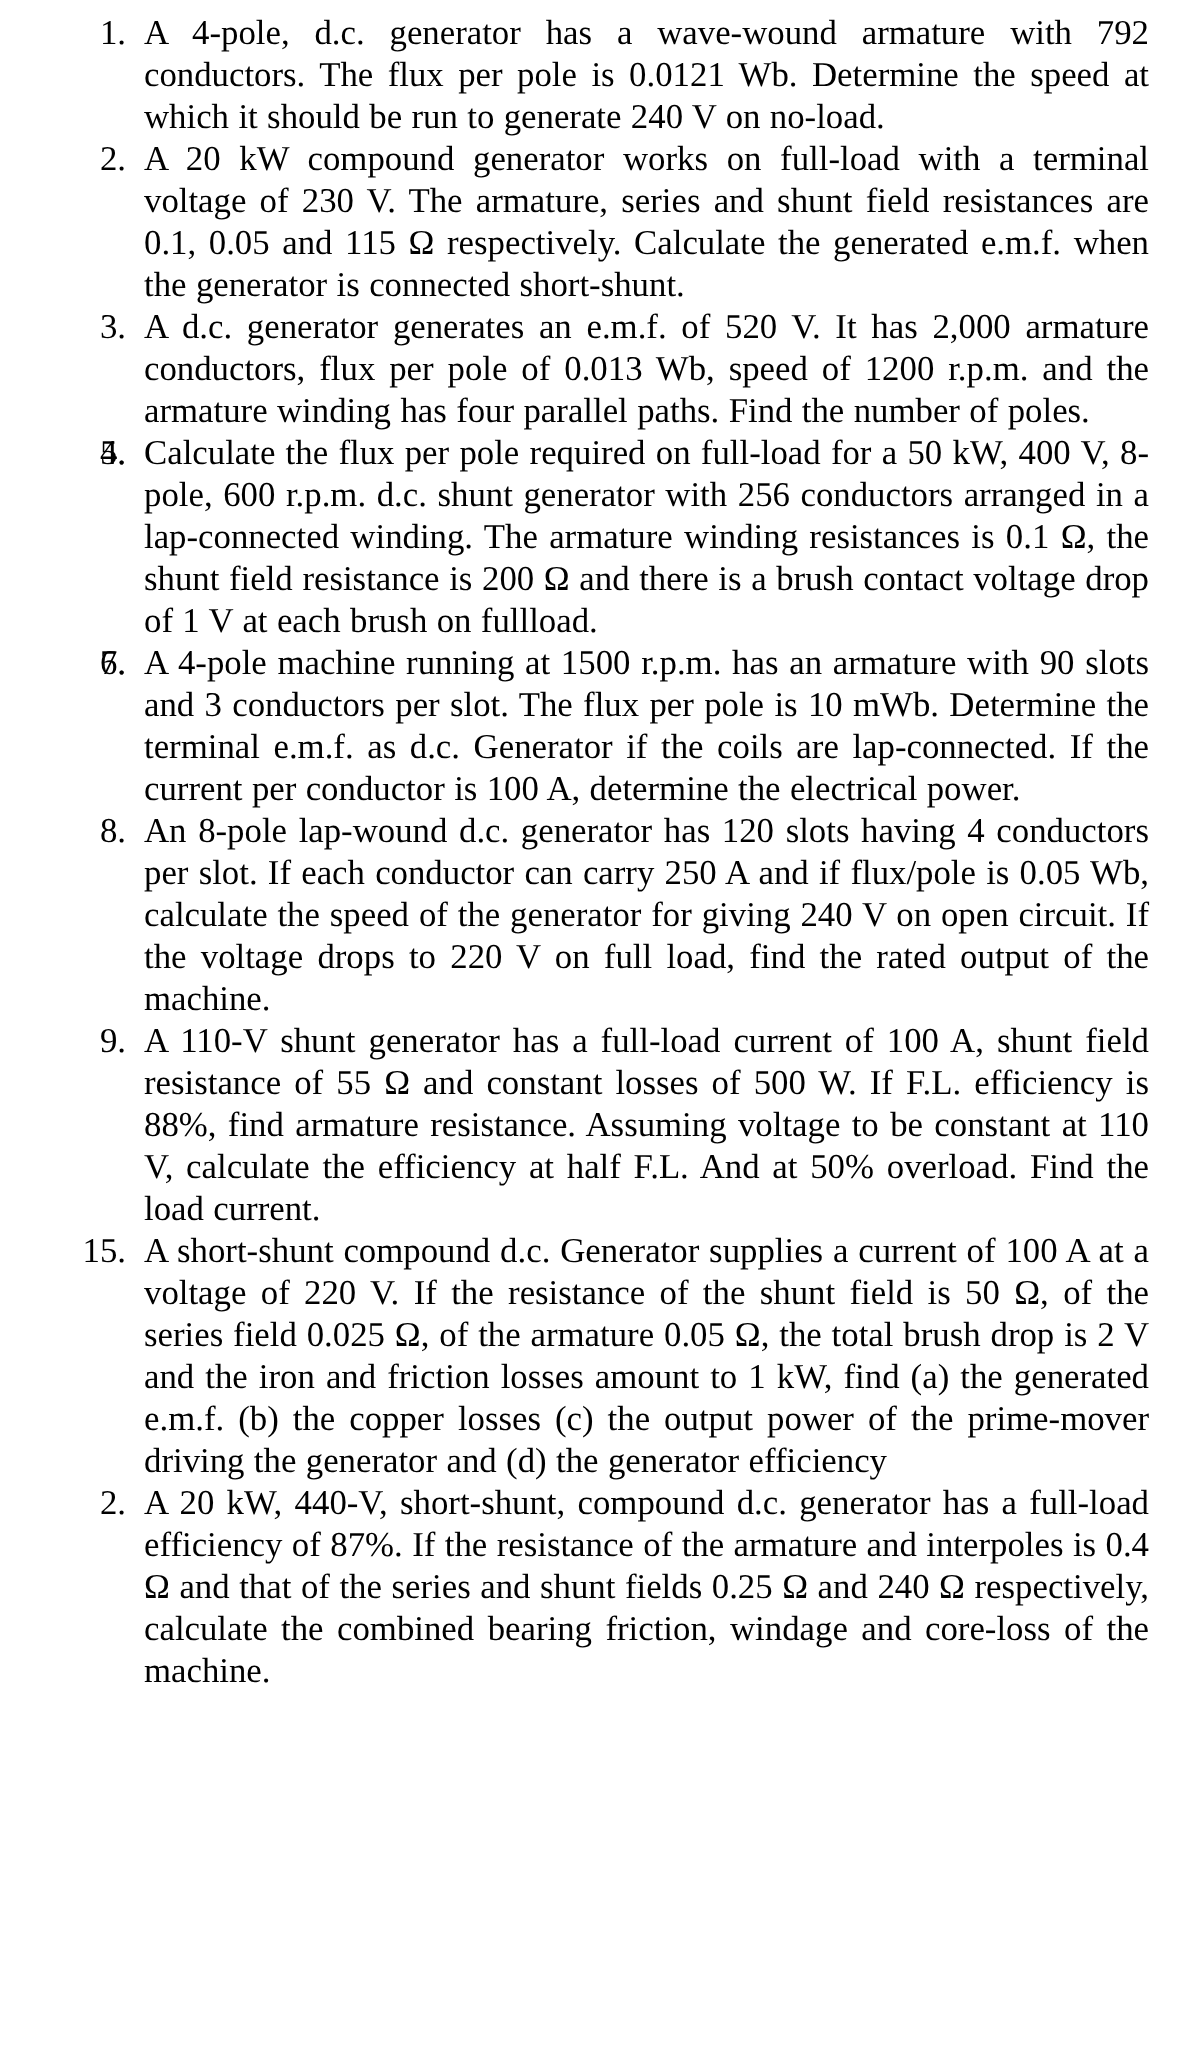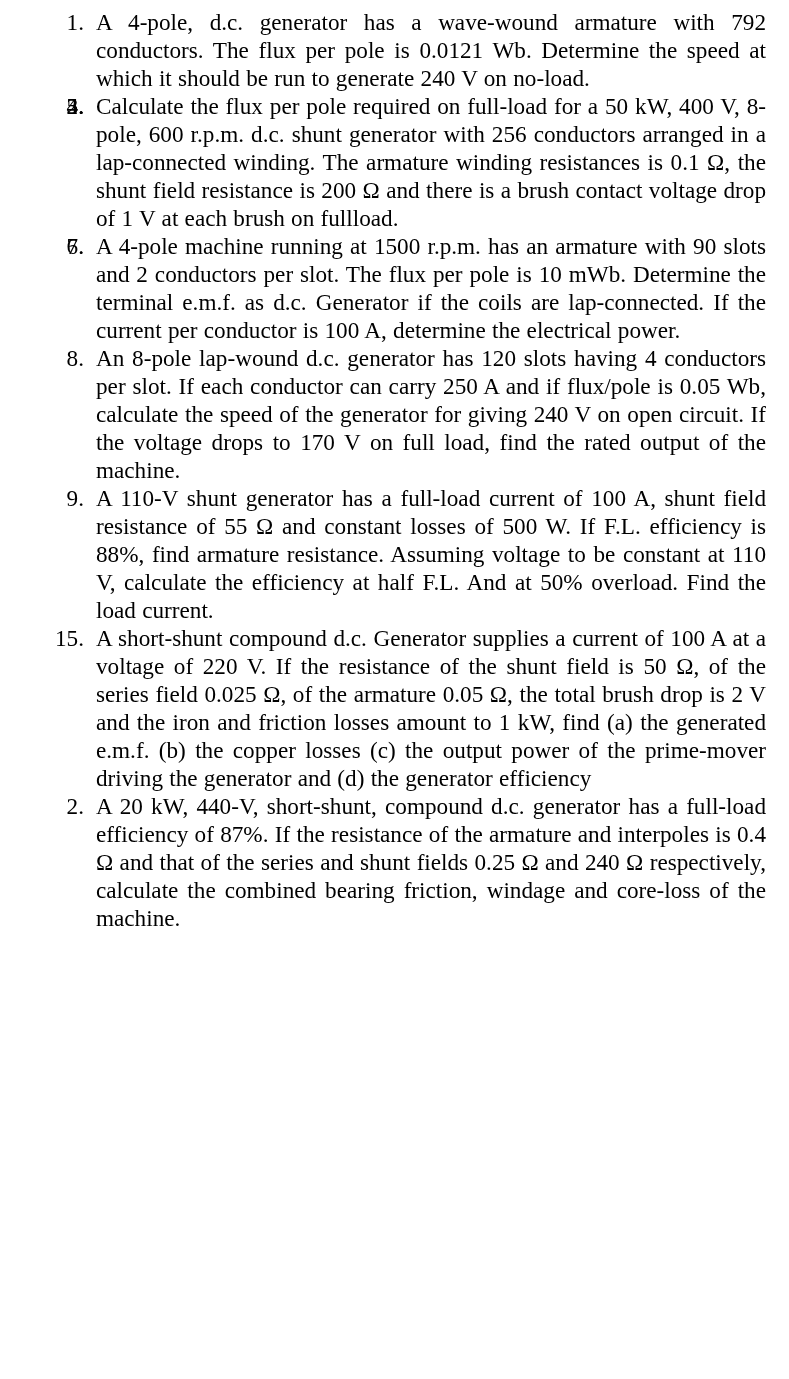--- a/index.html
+++ b/index.html
@@ -73,47 +73,49 @@
 <div id="page">
   <ol class="problem-list">
 
     <li class="problem-item">
       <span class="marker">1.</span>
       <span class="body">A 4-pole, d.c. generator has a wave-wound armature with 792 conductors. The flux per pole is 0.0121 Wb. Determine the speed at which it should be run to generate 240 V on no-load.</span>
     </li>
 
     <li class="problem-item">
       <span class="marker">2.</span>
+      <span class="body">A 20 kW compound generator works on full-load with a terminal voltage of 230 V. The armature, series and shunt field resistances are 0.1, 0.05 and 115 Ω respectively. Calculate the generated e.m.f. when the generator is connected short-shunt.</span>
     </li>
 
     <li class="problem-item">
       <span class="marker">3.</span>
+      <span class="body">A d.c. generator generates an e.m.f. of 520 V. It has 2,000 armature conductors, flux per pole of 0.013 Wb, speed of 1200 r.p.m. and the armature winding has four parallel paths. Find the number of poles.</span>
     </li>
 
     <li class="problem-item">
       <span class="marker">4.</span>
     </li>
 
     <li class="problem-item natural">
       <span class="marker">5.</span>
       <span class="body">Calculate the flux per pole required on full-load for a 50 kW, 400 V, 8-pole, 600 r.p.m. d.c. shunt generator with 256 conductors arranged in a lap-connected winding. The armature winding resistances is 0.1 Ω, the shunt field resistance is 200 Ω and there is a brush contact voltage drop of 1 V at each brush on fullload.</span>
     </li>
 
     <li class="problem-item natural">
       <span class="marker">6.</span>
     </li>
 
     <li class="problem-item">
       <span class="marker">7.</span>
-      <span class="body">A 4-pole machine running at 1500 r.p.m. has an armature with 90 slots and 2 conductors per slot. The flux per pole is 10 mWb. Determine the terminal e.m.f. as d.c. Generator if the coils are lap-connected. If the current per conductor is 100 A, determine the electrical power.</span>
+      <span class="body">A 4-pole machine running at 1500 r.p.m. has an armature with 90 slots and 3 conductors per slot. The flux per pole is 10 mWb. Determine the terminal e.m.f. as d.c. Generator if the coils are lap-connected. If the current per conductor is 100 A, determine the electrical power.</span>
     </li>
 
     <li class="problem-item">
       <span class="marker">8.</span>
-      <span class="body">An 8-pole lap-wound d.c. generator has 120 slots having 4 conductors per slot. If each conductor can carry 250 A and if flux/pole is 0.05 Wb, calculate the speed of the generator for giving 240 V on open circuit. If the voltage drops to 170 V on full load, find the rated output of the machine.</span>
+      <span class="body">An 8-pole lap-wound d.c. generator has 120 slots having 4 conductors per slot. If each conductor can carry 250 A and if flux/pole is 0.05 Wb, calculate the speed of the generator for giving 240 V on open circuit. If the voltage drops to 220 V on full load, find the rated output of the machine.</span>
     </li>
 
     <li class="problem-item natural">
       <span class="marker">9.</span>
       <span class="body">A 110-V shunt generator has a full-load current of 100 A, shunt field resistance of 55 Ω and constant losses of 500 W. If F.L. efficiency is 88%, find armature resistance. Assuming voltage to be constant at 110 V, calculate the efficiency at half F.L. And at 50% overload. Find the load current.</span>
     </li>
 
     <li class="problem-item natural">
       <span class="marker">15.</span>
       <span class="body">A short-shunt compound d.c. Generator supplies a current of 100 A at a voltage of 220 V. If the resistance of the shunt field is 50 Ω, of the series field 0.025 Ω, of the armature 0.05 Ω, the total brush drop is 2 V and the iron and friction losses amount to 1 kW, find (a) the generated e.m.f. (b) the copper losses (c) the output power of the prime-mover driving the generator and (d) the generator efficiency</span>

